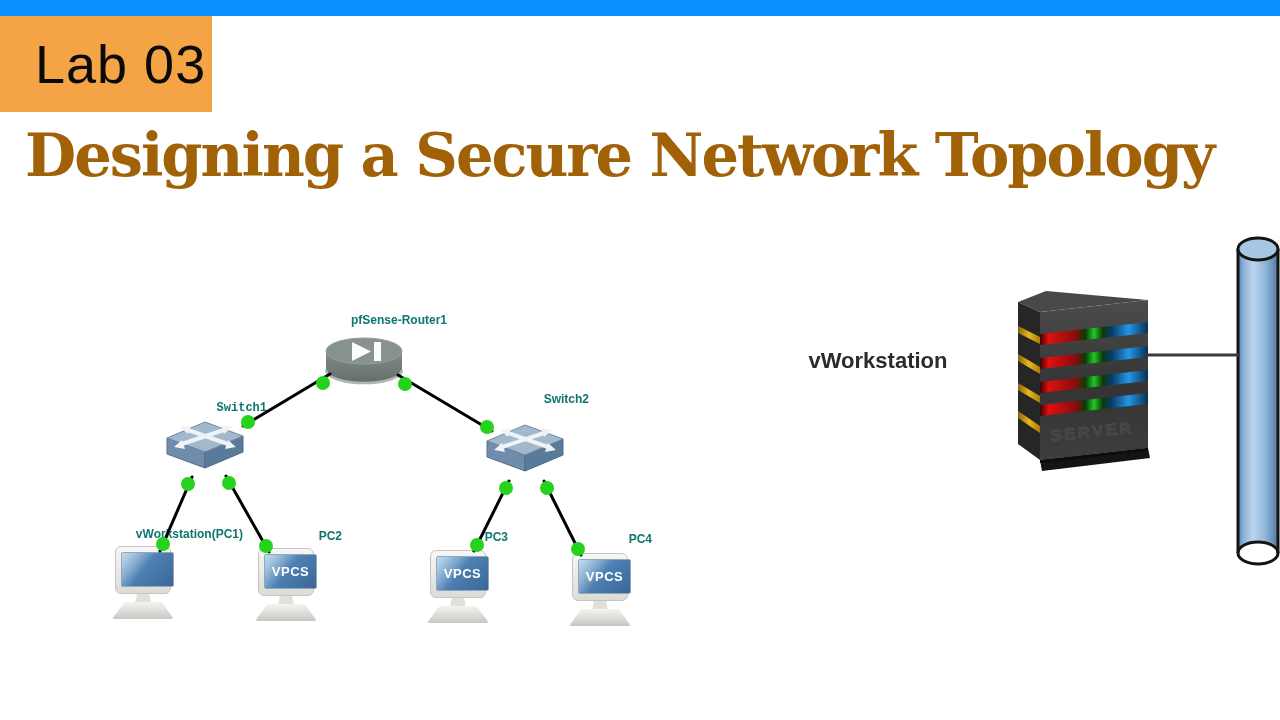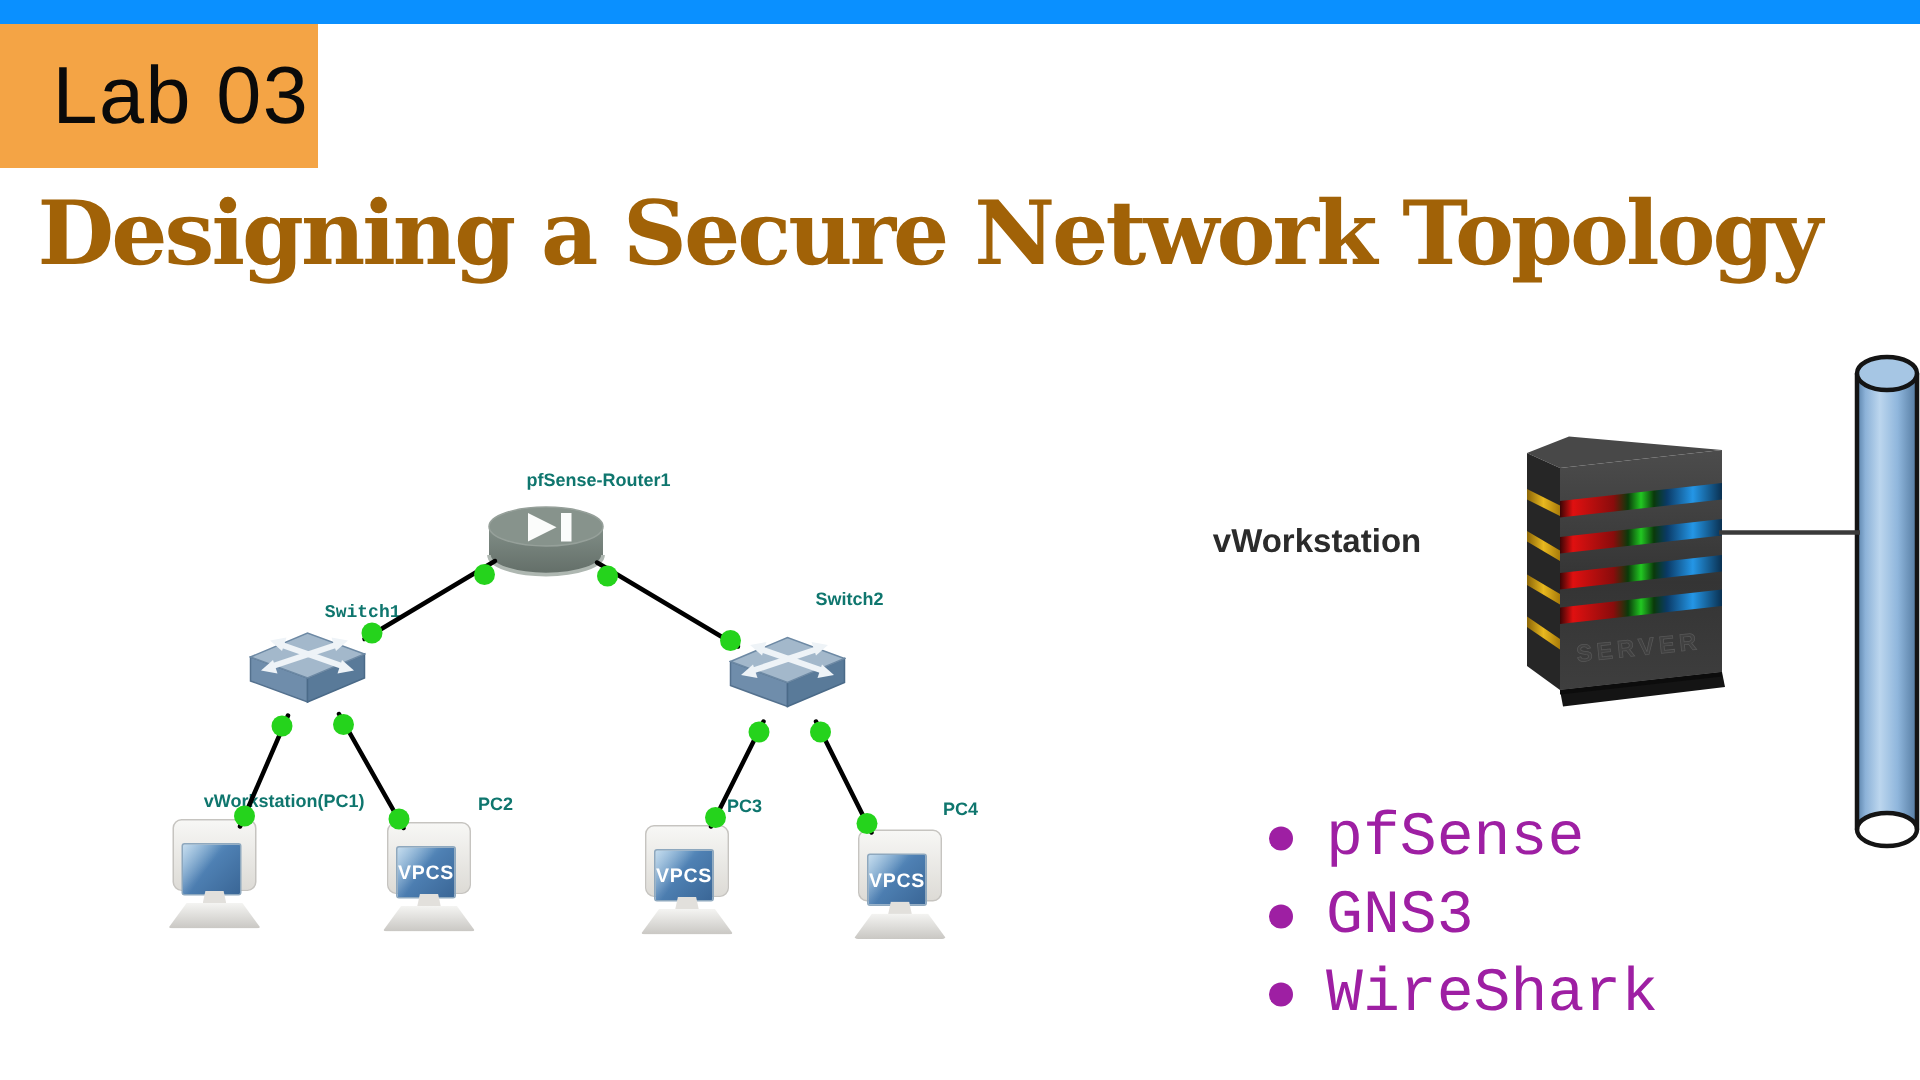--- a/index.html
+++ b/index.html
@@ -18,26 +18,26 @@
            letter-spacing:-2px; color:#a16207; white-space:nowrap; }
 
   
   .dev { position:absolute; }
   .dev-label { position:absolute; font-size:12px; font-weight:700; color:#0f766e; text-align:right; white-space:nowrap; }
 
   
   .pc { position:absolute; width:64px; height:78px; }
   .pc .bezel { position:absolute; left:4px; top:0; width:56px; height:48px;
                background:linear-gradient(180deg,#f7f7f5,#dddbd6); border:1px solid #c6c4c0; border-radius:6px; }
-  .pc .screen { position:absolute; left:10px; top:6px; width:40px; height:35px; border-radius:2px;
+  .pc .screen { position:absolute; left:10px; top:6px; width:53px; height:35px; border-radius:2px;
                 border:1px solid #8ea8be;
                 background:linear-gradient(305deg, rgba(255,255,255,0) 55%, rgba(255,255,255,.55) 100%),
                            linear-gradient(135deg,#7fb2d9 0%, #4e80b3 45%, #3a6696 100%);
                 display:flex; align-items:center; justify-content:center;
-                color:#fff; font-weight:700; font-size:13px; letter-spacing:.5px;margin-top:10px; }
+                color:#fff; font-weight:700; font-size:13px; letter-spacing:.5px; }
   .pc .neck { position:absolute; left:24px; top:48px; width:16px; height:9px; background:#e2e0dc;
               clip-path:polygon(12% 0,88% 0,100% 100%,0 100%); }
   .pc .base { position:absolute; left:1px; top:56px; width:62px; height:17px; border-radius:3px;
               background:linear-gradient(180deg,#f4f4f2,#c9c7c3);
               clip-path:polygon(20% 0,80% 0,100% 100%,0 100%); }
 
   
   .tools { position:absolute; left:846px; top:533px; list-style:none; }
   .tools li { display:flex; align-items:center; height:52px; }
   .tools .dot { width:16px; height:16px; border-radius:50%; background:#9e1fa3; margin-right:22px; flex:0 0 auto; }
@@ -199,34 +199,20 @@
         </linearGradient>
       </defs>
       <rect x="2" y="14" width="40" height="304" fill="url(#cyl)"></rect>
       <ellipse cx="22" cy="318" rx="20" ry="11" fill="#ffffff" stroke="#141414" stroke-width="3"></ellipse>
       <line x1="2" y1="14" x2="2" y2="318" stroke="#141414" stroke-width="3"></line>
       <line x1="42" y1="14" x2="42" y2="318" stroke="#141414" stroke-width="3"></line>
       <ellipse cx="22" cy="14" rx="20" ry="11" fill="#a6c6e4" stroke="#141414" stroke-width="3"></ellipse>
     </svg>
   </div>
 
-  <ul class="tools">
-    <li>
-      <span class="dot"></span>
-      <span class="tool-label">pfSense</span>
-    </li>
-    <li>
-      <span class="dot"></span>
-      <span class="tool-label">GNS3</span>
-    </li>
-    <li>
-      <span class="dot"></span>
-      <span class="tool-label">WireShark</span>
-    </li>
-  </ul>
 
   <svg class="overlay" width="1280" height="720" viewBox="0 0 1280 720">
     <g stroke="#000000" stroke-width="3" stroke-linecap="round">
       <line x1="330" y1="374" x2="243" y2="426"></line>
       <line x1="398" y1="375" x2="492" y2="431"></line>
       <line x1="192" y1="477" x2="160" y2="551"></line>
       <line x1="226" y1="476" x2="269" y2="552"></line>
       <line x1="509" y1="481" x2="474" y2="551"></line>
       <line x1="544" y1="481" x2="581" y2="555"></line>
     </g>

